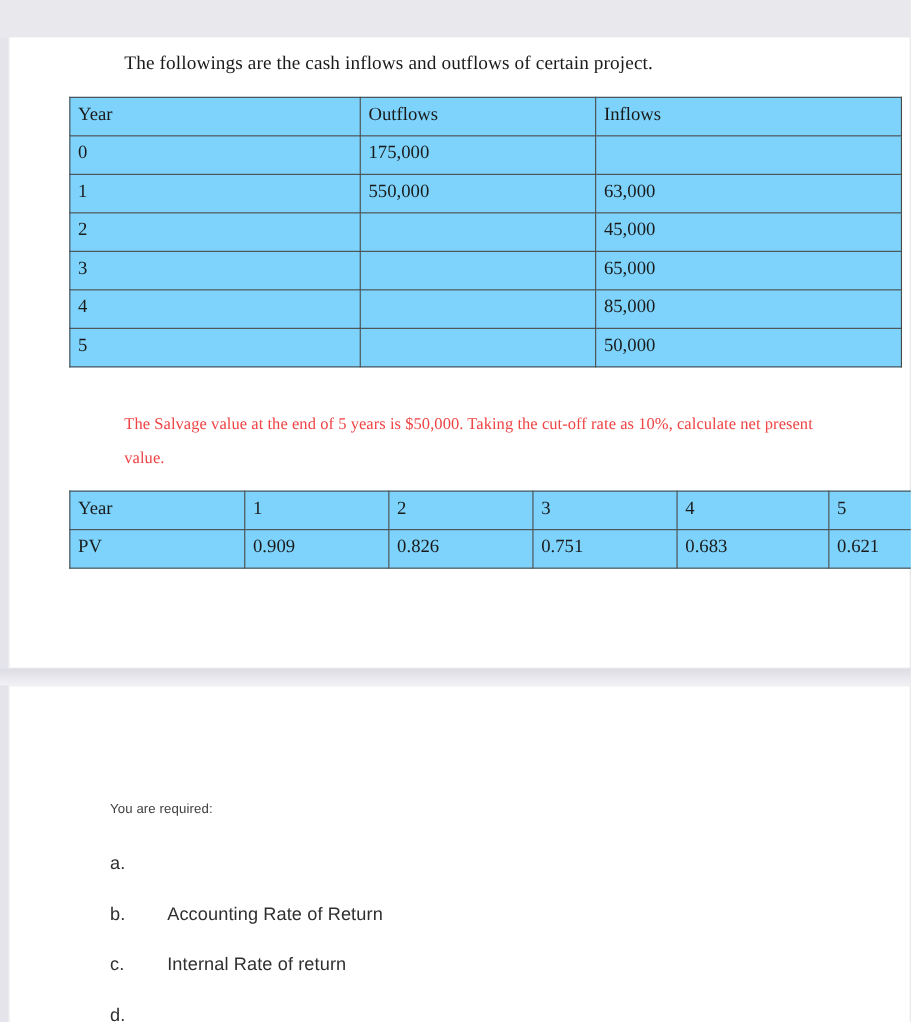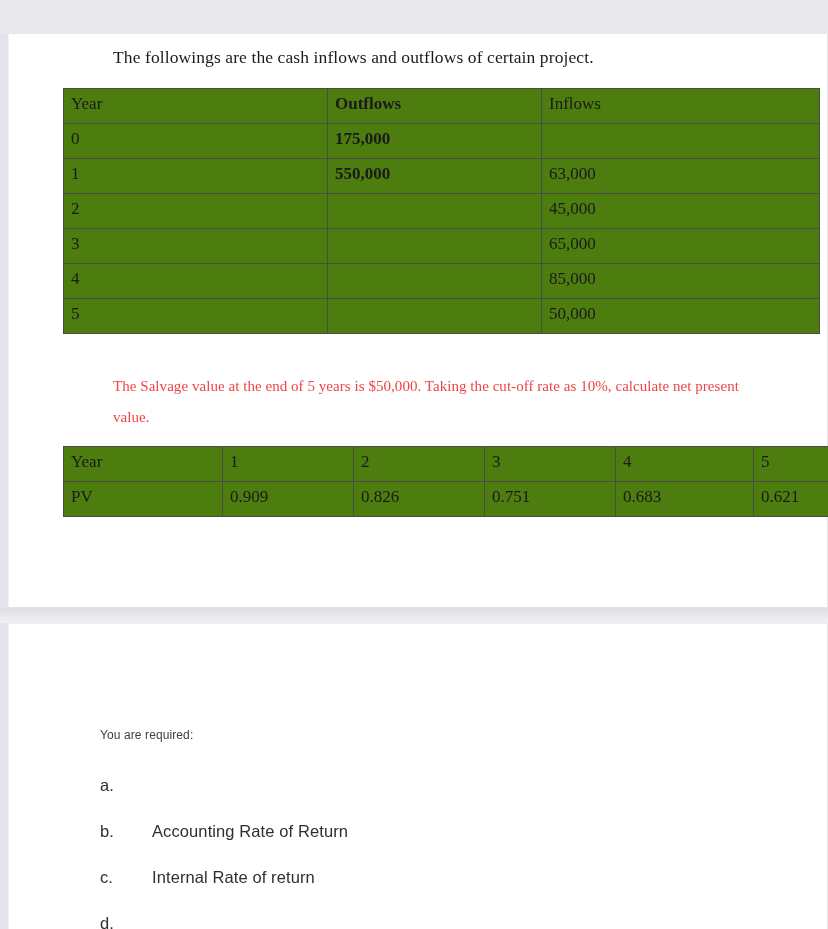--- a/index.html
+++ b/index.html
@@ -80,39 +80,39 @@
     letter-spacing: 0.1px;
   }
 
   table.doc-table {
     position: absolute;
     border-collapse: collapse;
     table-layout: fixed;
     font-family: "Liberation Serif", serif;
     font-size: 17px;
     color: #1a1a1a;
-    background: #4d7c0f;
+    background: #7dd3fc;
   }
   table.doc-table td {
     border: 1px solid #4a4a4a;
     padding: 3px 0 3px 7px;
     vertical-align: top;
     line-height: 23px;
     height: 28px;
     overflow: hidden;
     white-space: nowrap;
   }
 
   #cashflow-table {
     left: 54px;
     top: 54px;
     width: 732px;
   }
   #cashflow-table td:nth-child(1) { width: 256px; }
-  #cashflow-table td:nth-child(2) { width: 206px; font-weight: bold; }
+  #cashflow-table td:nth-child(2) { width: 206px; }
   #cashflow-table td:nth-child(3) { width: 270px; }
 
   .salvage-text {
     position: absolute;
     left: 104px;
     top: 337px;
     width: 660px;
     font-family: "Liberation Serif", serif;
     font-size: 15px;
     line-height: 31px;

